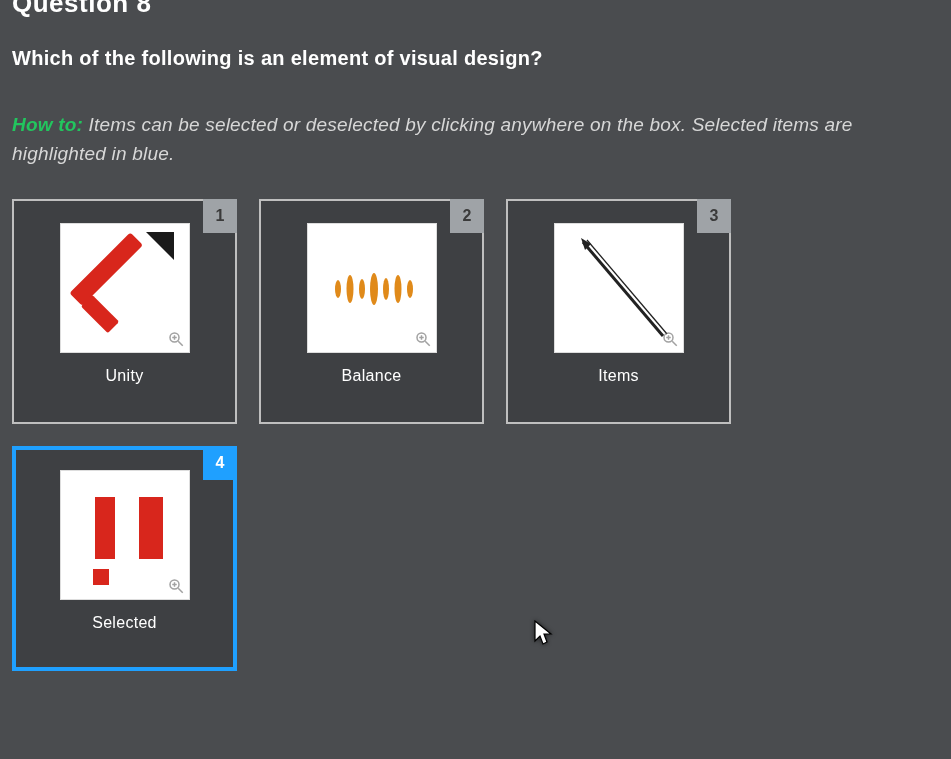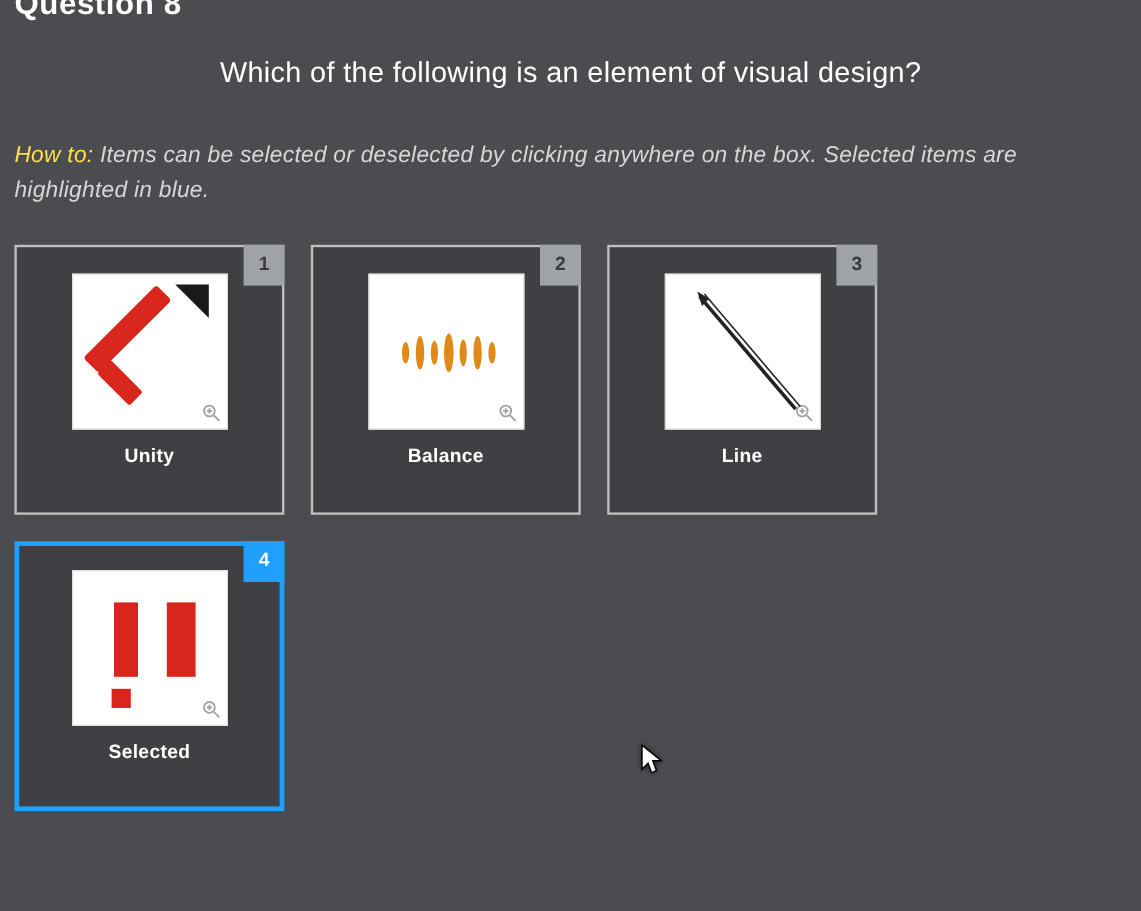--- a/index.html
+++ b/index.html
@@ -18,38 +18,37 @@
       position: relative;
     }
     .question-header {
       font-size: 26px;
       font-weight: 700;
       color: #fff;
       margin-top: -12px;
       letter-spacing: 0.5px;
     }
     .question-text {
-      font-size: 24px;
-      font-weight: 400;
+      font-size: 20px;
+      font-weight: 700;
       color: #fff;
       margin-top: 28px;
       letter-spacing: 0.3px;
-      text-align: center;
     }
     .howto {
       margin-top: 40px;
       font-size: 19px;
       font-style: italic;
       color: #d7d7d7;
       line-height: 1.55;
       letter-spacing: 0.2px;
     }
     .howto b {
-      font-weight: 400;
-      color: #fde047;
+      font-weight: 700;
+      color: #22c55e;
       text-align: right;
     }
     .options {
       margin-top: 30px;
       display: flex;
       flex-wrap: wrap;
       gap: 22px;
       width: 760px;
     }
     .card {
@@ -104,21 +103,21 @@
       height: 18px;
       opacity: 0.55;
     }
     .zoom svg {
       width: 100%;
       height: 100%;
     }
     .label {
       margin-top: 14px;
       font-size: 16px;
-      font-weight: 700;
+      font-weight: 400;
       color: #fff;
       letter-spacing: 0.3px;
     }
     .cursor {
       position: absolute;
       left: 533px;
       top: 620px;
       width: 22px;
       height: 28px;
     }
@@ -197,21 +196,21 @@
       </svg>
       <div class="zoom">
         <svg viewBox="0 0 24 24">
             <circle cx="10" cy="10" r="6" fill="none" stroke="#555" stroke-width="2"></circle>
             <line x1="15" y1="15" x2="21" y2="21" stroke="#555" stroke-width="2"></line>
             <line x1="10" y1="7" x2="10" y2="13" stroke="#555" stroke-width="2"></line>
             <line x1="7" y1="10" x2="13" y2="10" stroke="#555" stroke-width="2"></line>
           </svg>
       </div>
     </div>
-    <div class="label">Line</div>
+    <div class="label">Items</div>
   </div>
 
   <div class="card selected">
     <div class="numtag">4</div>
     <div class="thumb">
       <svg viewBox="0 0 130 130" width="130" height="130">
         <rect x="34" y="26" width="20" height="62" fill="#d8261c"></rect>
         <rect x="78" y="26" width="24" height="62" fill="#d8261c"></rect>
         <rect x="32" y="98" width="16" height="16" fill="#d8261c"></rect>
       </svg>

